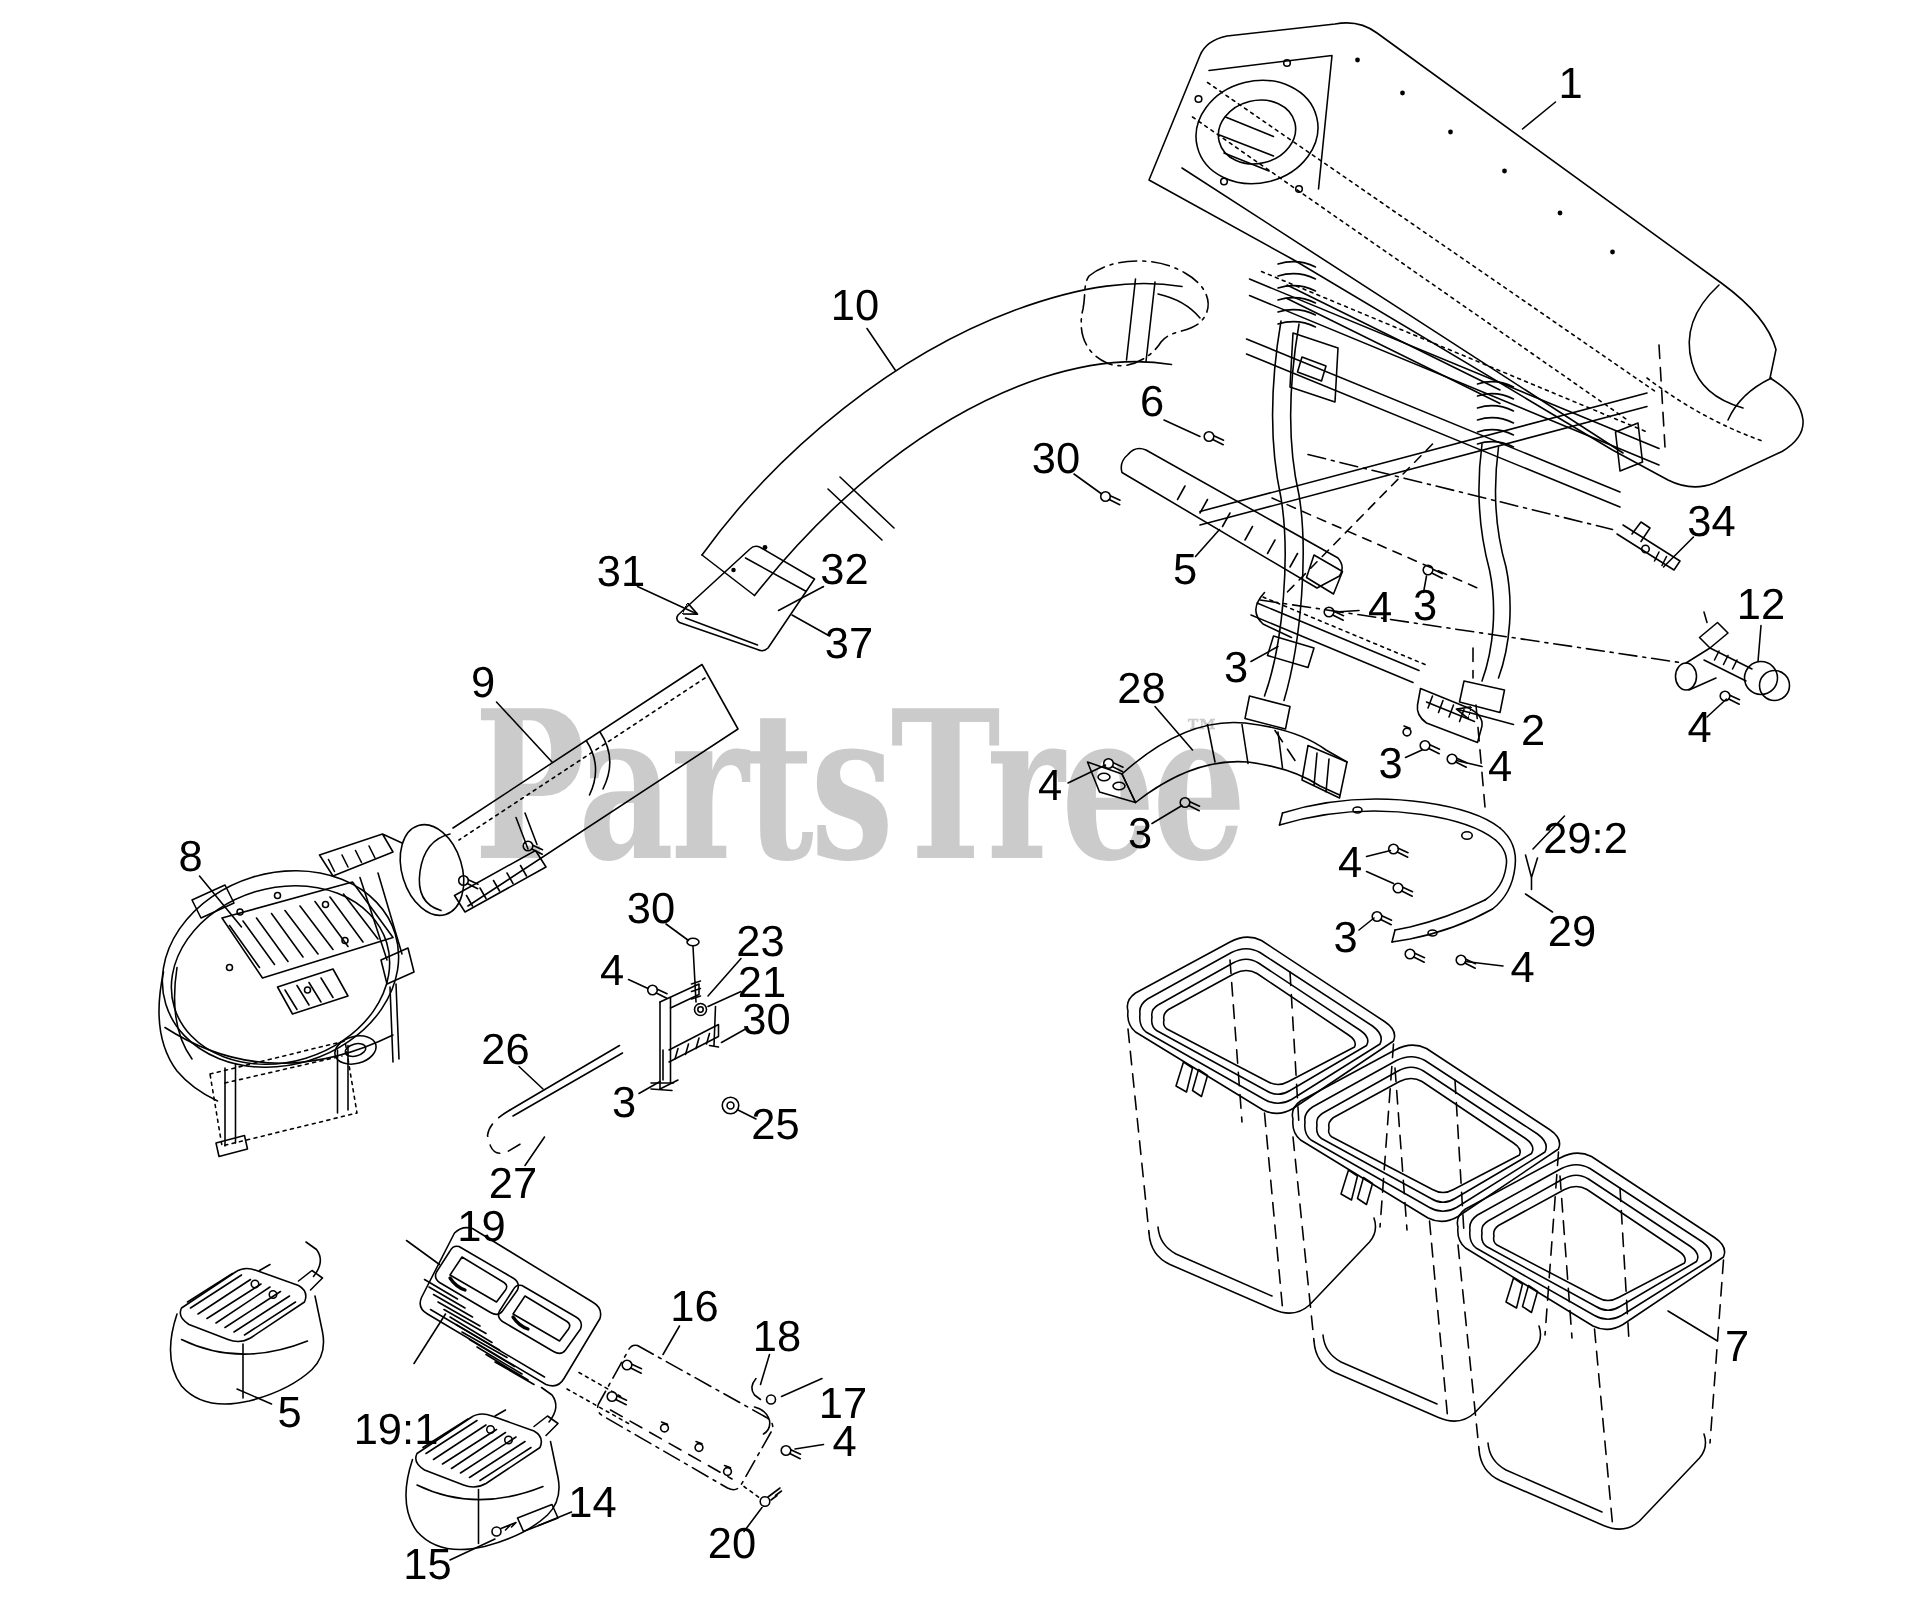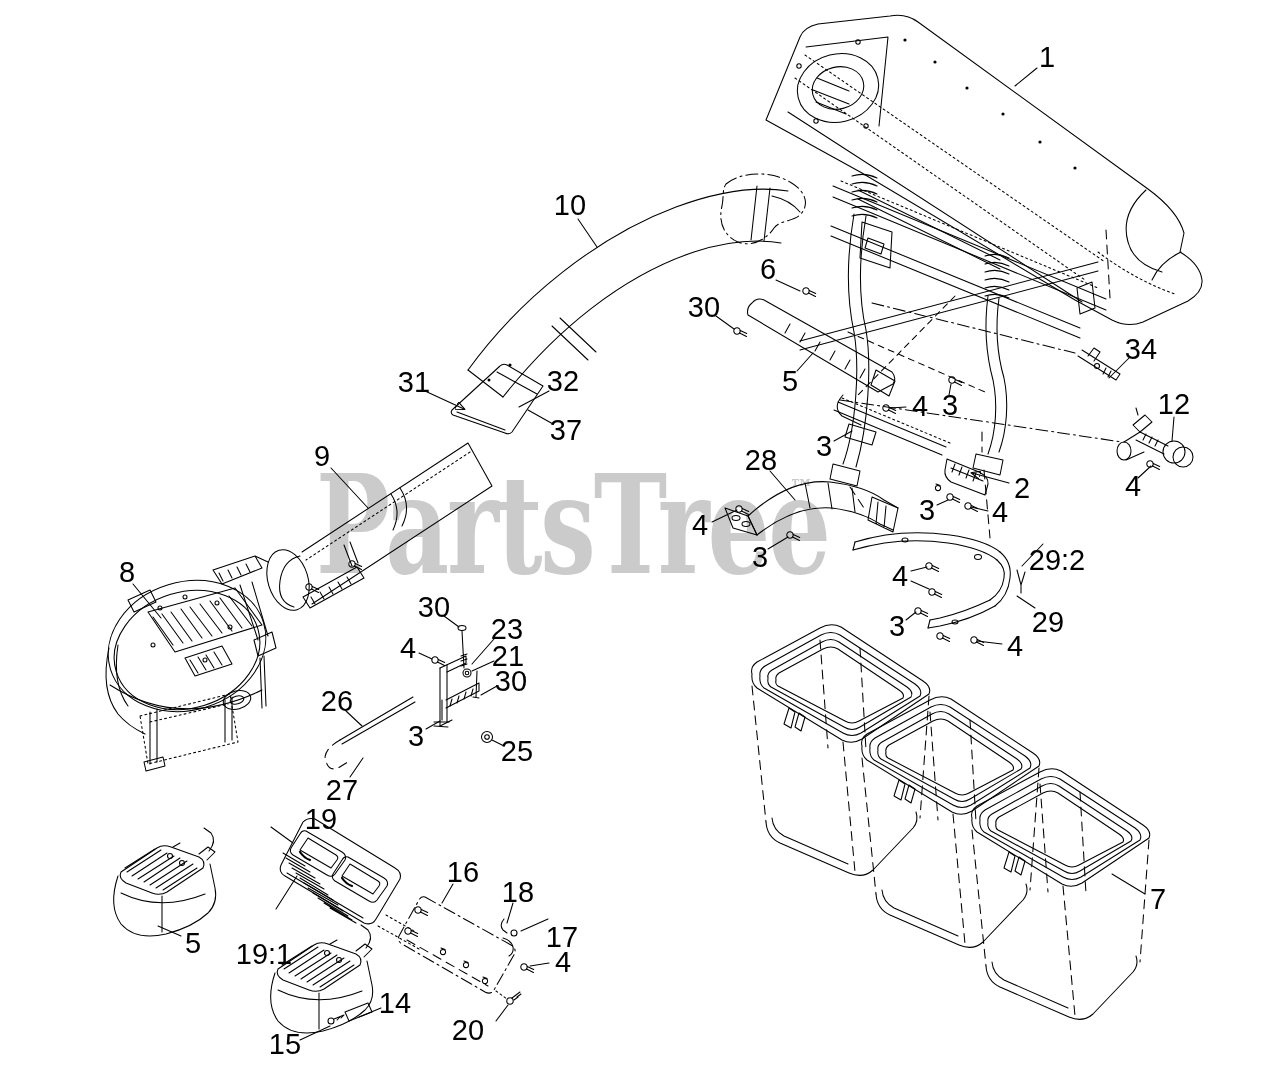--- a/index.html
+++ b/index.html
@@ -403,16 +403,16 @@
       <div class="callout" style="left: 342px; top: 790px;">27</div>
       <div class="callout" style="left: 275px; top: 819px; margin-left: 46px;">19</div>
       <div class="callout" style="left: 264px; top: 954px;">19:1</div>
       <div class="callout" style="left: 193px; top: 943px;">5</div>
       <div class="callout" style="left: 463px; top: 872px;">16</div>
       <div class="callout" style="left: 518px; top: 892px;">18</div>
       <div class="callout" style="left: 562px; top: 913px; margin-top: 24px;">17</div>
       <div class="callout" style="left: 563px; top: 962px;">4</div>
       <div class="callout" style="left: 395px; top: 1003px;">14</div>
       <div class="callout" style="left: 285px; top: 1044px;">15</div>
-      <div class="callout" style="left: 468px; top: 1030px;">20</div>
+      <div class="callout" style="left: 488px; top: 1030px;">20</div>
       <div class="callout" style="left: 1158px; top: 899px;">7</div>
     </div>
 </div>
 
 </body></html>

